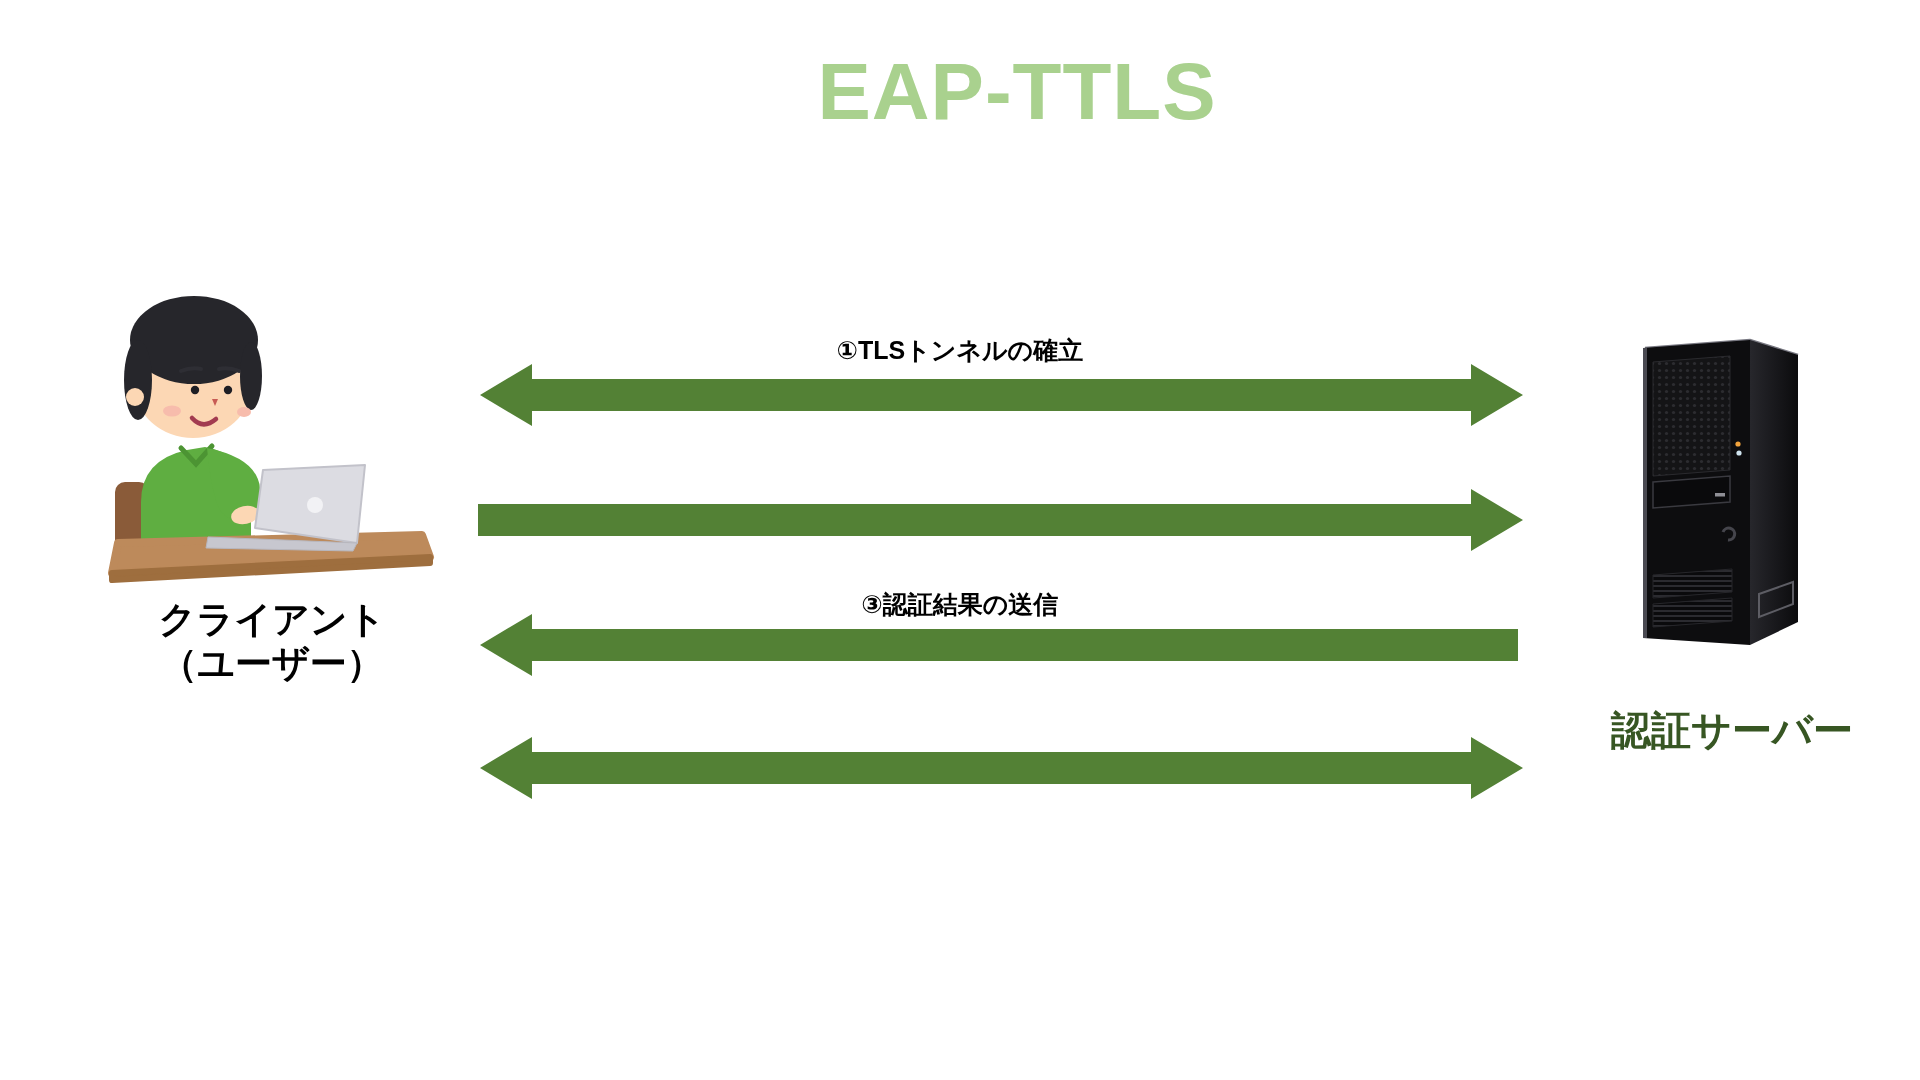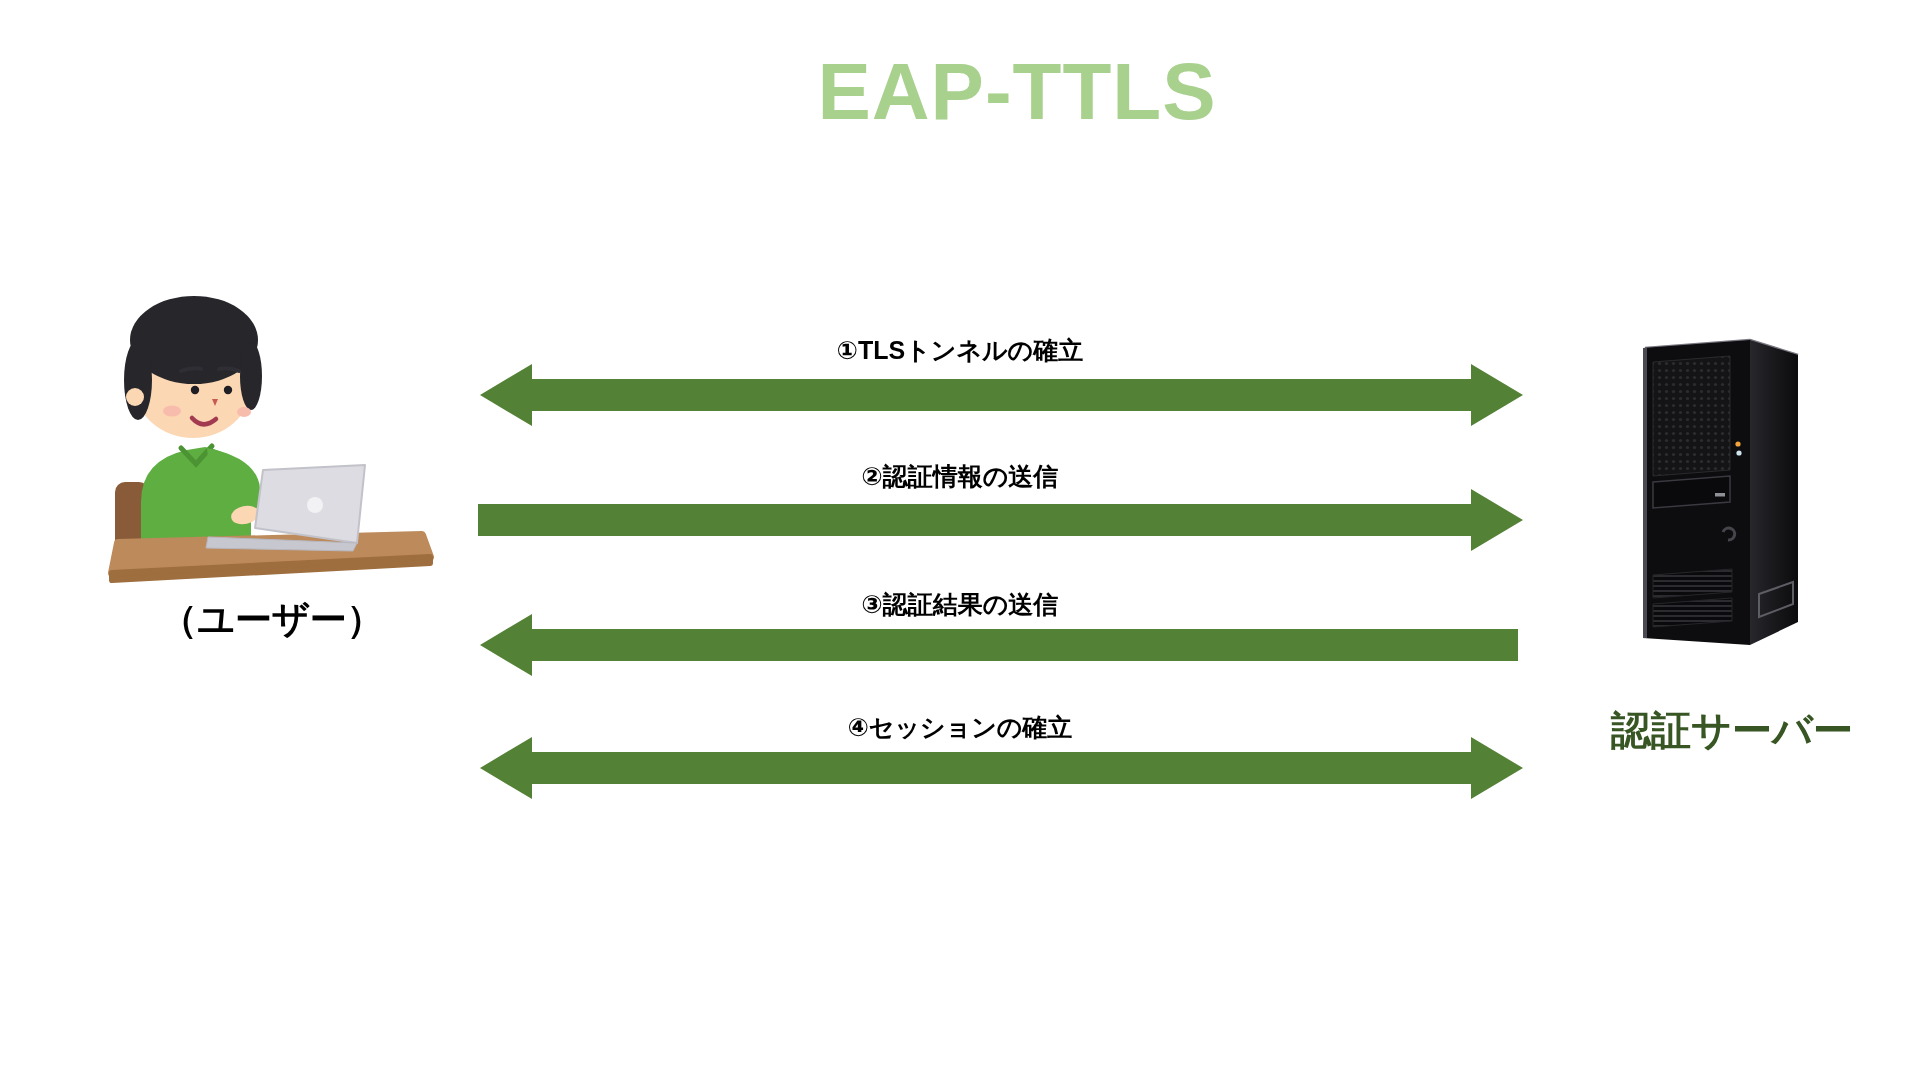--- a/index.html
+++ b/index.html
@@ -75,20 +75,21 @@
 
     <polygon points="23,253 327,245 335,267 17,283" fill="#bd8a5b" stroke="#bd8a5b" stroke-width="8" stroke-linejoin="round"></polygon>
     <polygon points="17,283 335,267 335,273 17,290" fill="#9e6e3e" stroke="#9e6e3e" stroke-width="6" stroke-linejoin="round"></polygon>
 
     <polygon points="168,180 270,175 262,253 160,238" fill="#dcdce2" stroke="#c2c2ca" stroke-width="2" stroke-linejoin="round"></polygon>
     <circle cx="220" cy="215" r="8" fill="#f2f2f5"></circle>
     <polygon points="113,247 262,253 258,261 111,258" fill="#c7c7cf" stroke="#b7b7bf" stroke-width="1"></polygon>
   </svg>
 
   <div class="client-label">
+    <div>クライアント</div>
     <div>（ユーザー）</div>
   </div>
 
   <svg class="server-figure" viewBox="0 0 180 320" aria-hidden="true">
     <defs>
       <linearGradient id="sideGrad" x1="0" y1="0" x2="1" y2="0">
         <stop offset="0" stop-color="#27272c"></stop>
         <stop offset="1" stop-color="#0b0b0d"></stop>
       </linearGradient>
       <pattern id="mesh" width="7" height="7" patternUnits="userSpaceOnUse">
@@ -125,28 +126,26 @@
     <polygon points="124,262 158,250 158,272 124,285" fill="none" stroke="#5d5d64" stroke-width="2"></polygon>
   </svg>
 
   <div class="server-label">認証サーバー</div>
 
   <div class="flow-label l1">①TLSトンネルの確立</div>
   <svg class="flow-arrow a1" viewBox="0 0 1047 66" preserveAspectRatio="none" aria-hidden="true">
     <polygon points="2,33 54,2 54,17 993,17 993,2 1045,33 993,64 993,49 54,49 54,64"></polygon>
   </svg>
 
-  <div class="flow-label l2">②認証情報の送信</div>
   <svg class="flow-arrow a2" viewBox="0 0 1047 66" preserveAspectRatio="none" aria-hidden="true">
     <polygon points="0,17 993,17 993,2 1045,33 993,64 993,49 0,49"></polygon>
   </svg>
 
   <div class="flow-label l3">③認証結果の送信</div>
   <svg class="flow-arrow a3" viewBox="0 0 1047 66" preserveAspectRatio="none" aria-hidden="true">
     <polygon points="2,33 54,2 54,17 1040,17 1040,49 54,49 54,64"></polygon>
   </svg>
 
-  <div class="flow-label l4">④セッションの確立</div>
   <svg class="flow-arrow a4" viewBox="0 0 1047 66" preserveAspectRatio="none" aria-hidden="true">
     <polygon points="2,33 54,2 54,17 993,17 993,2 1045,33 993,64 993,49 54,49 54,64"></polygon>
   </svg>
 
 </div>
 
 </body></html>

